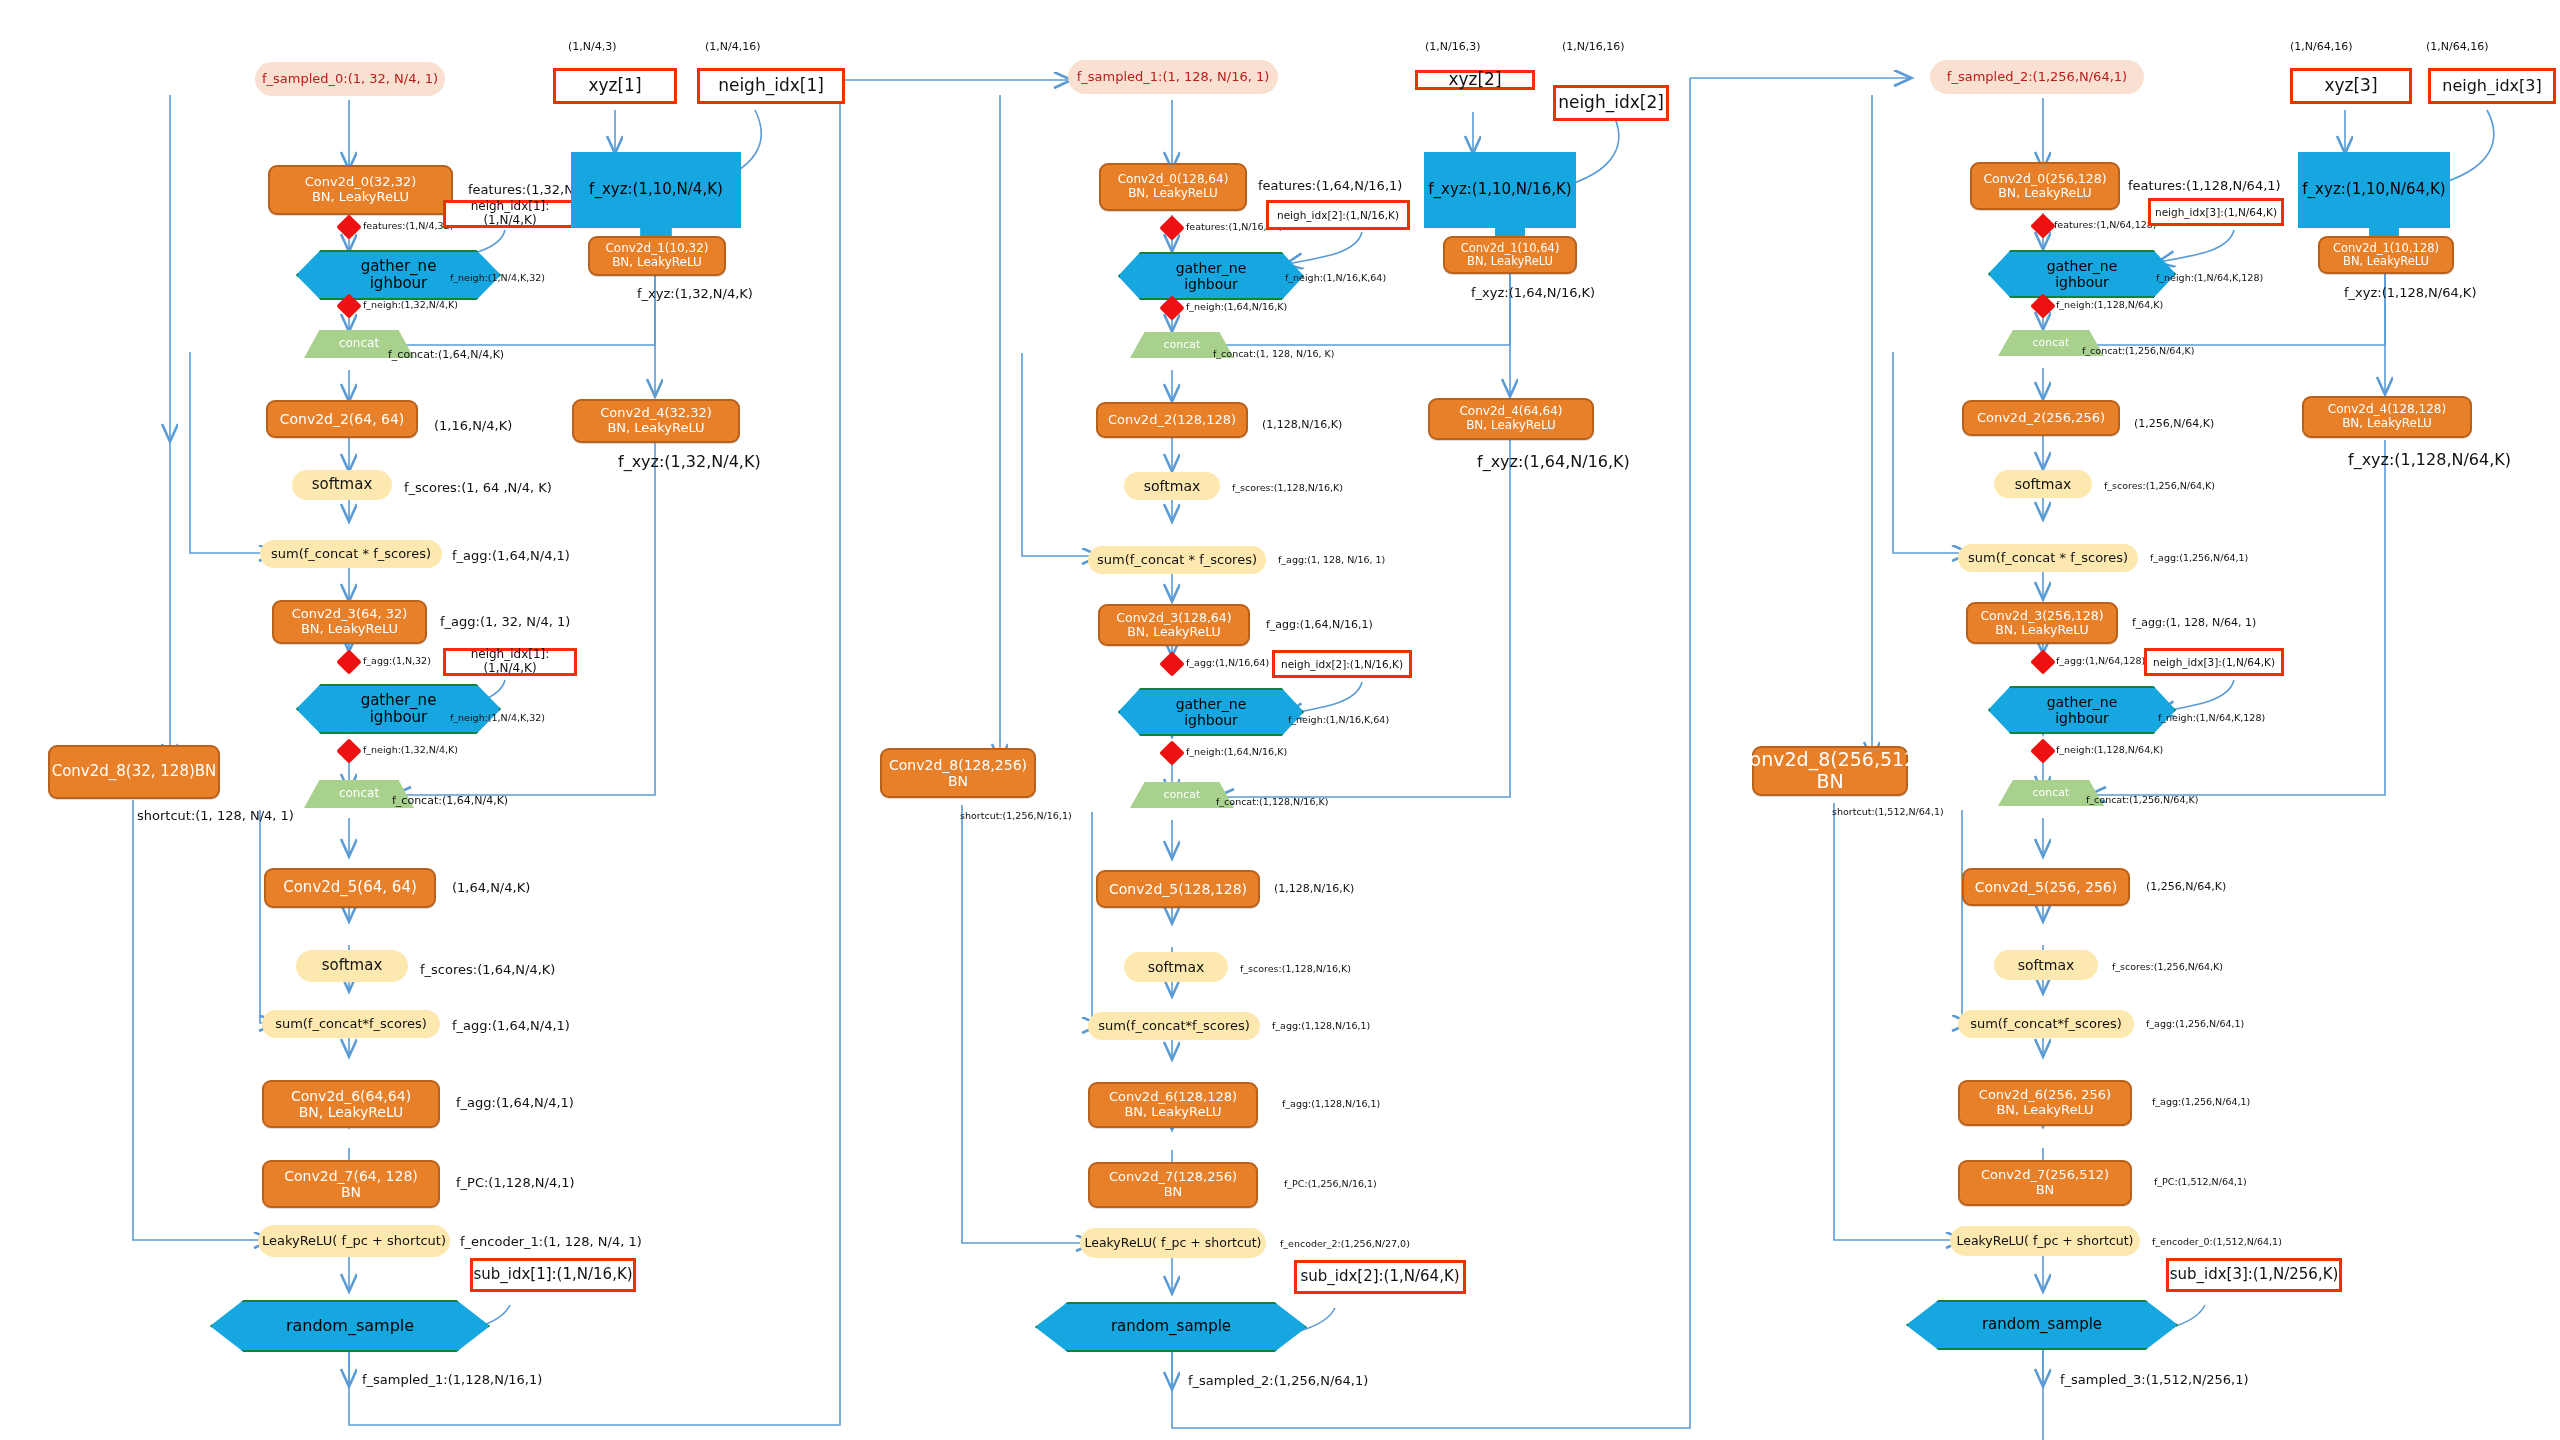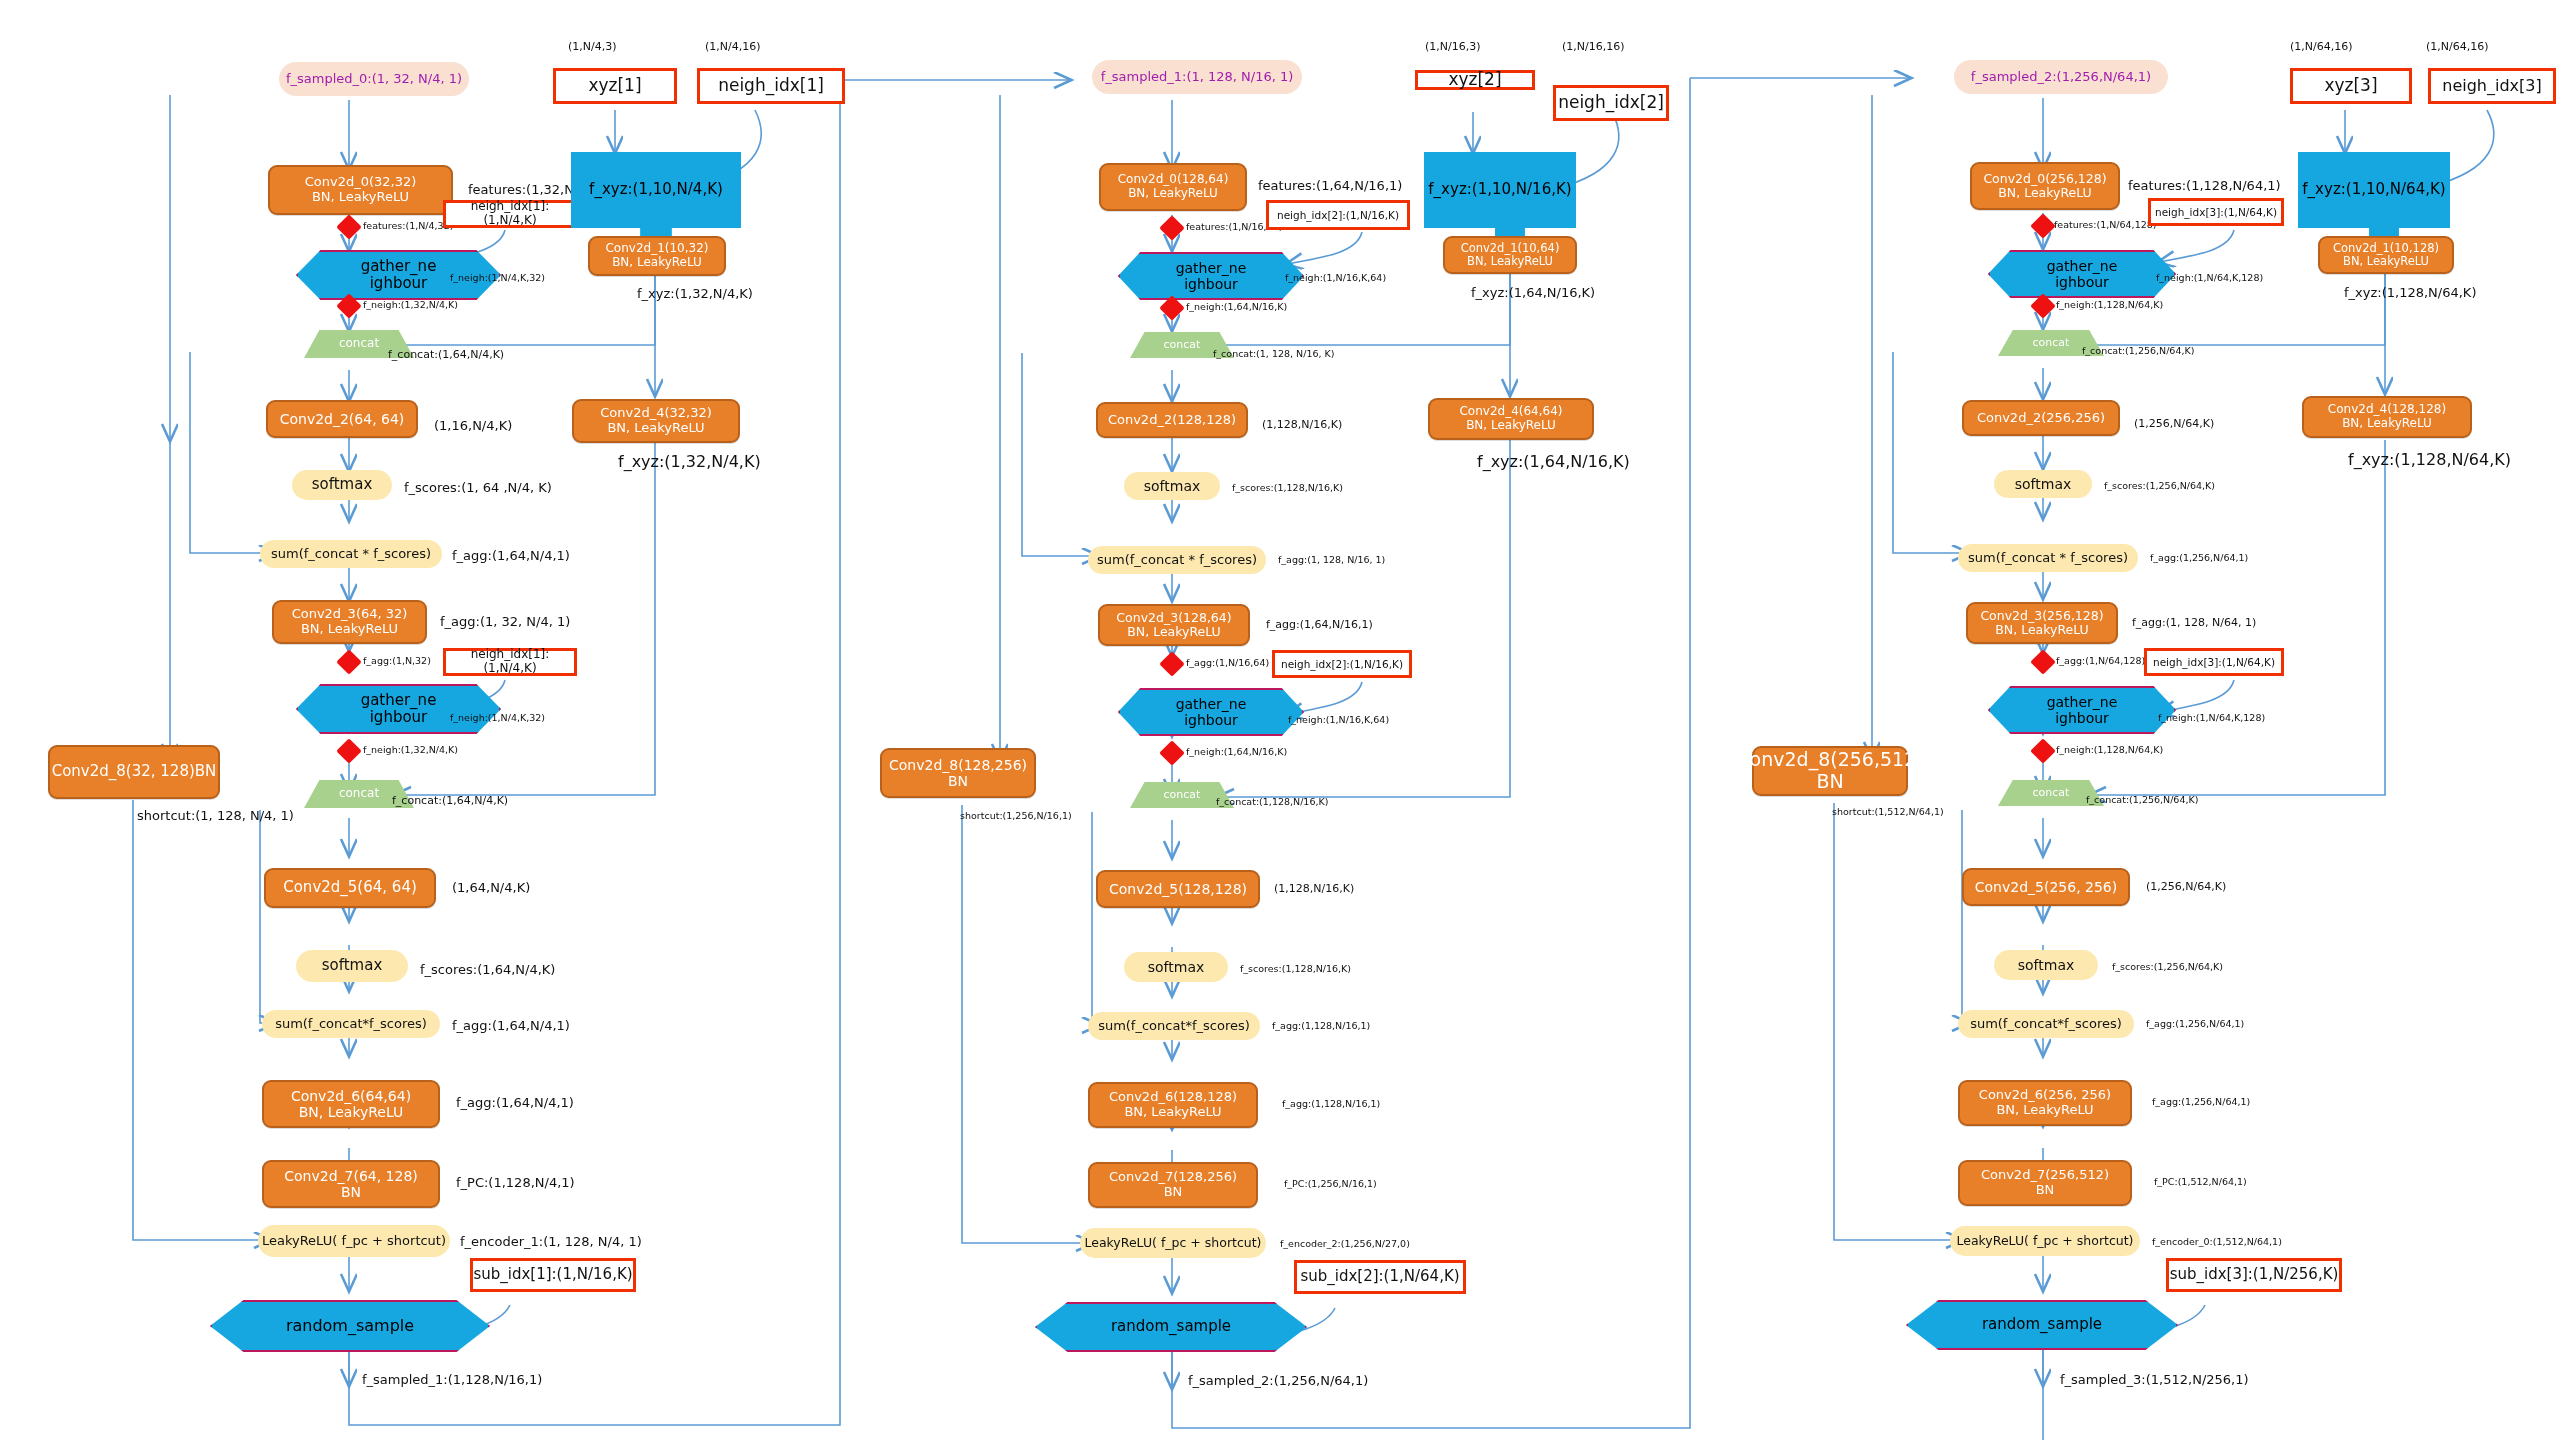--- a/index.html
+++ b/index.html
@@ -7,24 +7,24 @@
   body{width:2560px;height:1440px;position:relative;
        font-family:"DejaVu Sans","Liberation Sans",sans-serif;
        color:#1a1a1a;overflow:hidden;}
   #canvas{position:absolute;inset:0;width:2560px;height:1440px;}
   svg.wires{position:absolute;left:0;top:0;width:2560px;height:1440px;pointer-events:none;}
 
   .node{position:absolute;box-sizing:border-box;display:flex;align-items:center;
         justify-content:center;text-align:center;line-height:1.15;}
 
   
-  .pill-pink{background:#fae0d0;border-radius:999px;color:#a21caf;margin-left:24px;}
+  .pill-pink{background:#fae0d0;border-radius:999px;color:#b91c1c;}
   .conv{background:#e8802a;border:2px solid #b9601a;border-radius:9px;color:#ffffff;
         box-shadow:0 1px 0 #00000022;}
-  .hexa{background:#16a7e0;border:2px solid #be185d;color:#000;
+  .hexa{background:#16a7e0;border:2px solid #15803d;color:#000;
         clip-path:polygon(12% 0,88% 0,100% 50%,88% 100%,12% 100%,0 50%);}
   .trap{background:#a8d18d;color:#ffffff;
         clip-path:polygon(14% 0,86% 0,100% 100%,0 100%);}
   .oval{background:#fde9b0;border-radius:999px;color:#111;}
   .bluebox{background:#16a7e0;color:#000;}
   .redbox{background:#ffffff;border:3px solid #f03000;color:#111;}
   .diamond{background:#ee1111;width:18px;height:18px;transform:rotate(45deg);
            border-radius:2px;}
 
   .lbl{position:absolute;white-space:nowrap;color:#111;}

